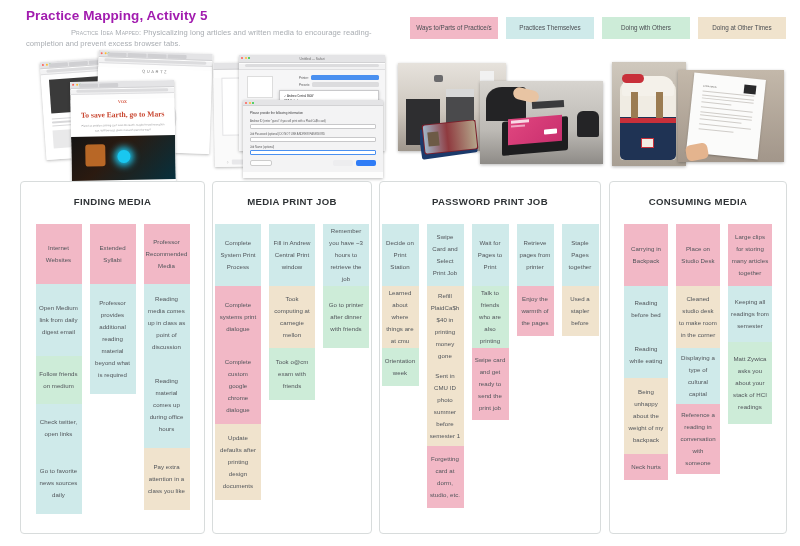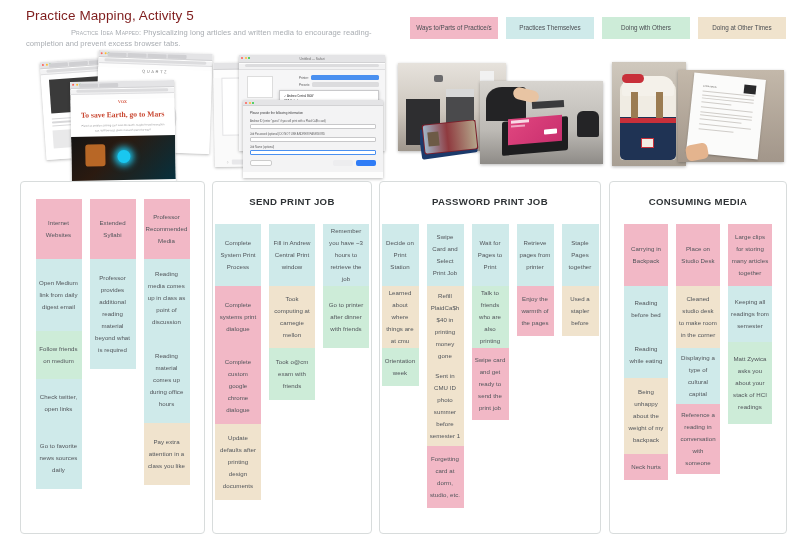--- a/index.html
+++ b/index.html
@@ -7,21 +7,21 @@
     width: 800px; height: 546px;
     background: #ffffff;
     font-family: "Liberation Sans", sans-serif;
     overflow: hidden;
   }
   #root { position: relative; width: 800px; height: 546px; }
 
   
   .hdr { position: absolute; left: 26px; top: 8px; width: 380px; }
   .hdr-title {
-    font-size: 13.5px; font-weight: normal; color: #7f1d1d;
+    font-size: 13.5px; font-weight: bold; color: #a21caf;
     letter-spacing: .1px;
   }
   .hdr-sub {
     margin-top: 4px; font-size: 7.6px; color: #a9adb2;
     line-height: 1.45; letter-spacing: .05px;
   }
   .hdr-sub .sc { font-variant: small-caps; padding-left: 45px; }
 
   
   .legend { position: absolute; right: 14px; top: 17px; display: flex; gap: 8px; }
@@ -294,20 +294,21 @@
         <div style="height:1px;background:#cfccc8;margin:4px 8px;"></div>
         <div style="height:1px;background:#cfccc8;margin:2.4px 8px;width:52%;"></div>
       </div>
       <div style="position:absolute;left:66px;top:15px;width:12px;height:9px;background:#2a2a2c;transform:rotate(6deg);"></div>
       <div style="position:absolute;left:8px;top:74px;width:22px;height:16px;background:#e4b48e;border-radius:5px;transform:rotate(-10deg);"></div>
     </div>
   </div>
 
   <div id="panels">
       <div class="panel" style="left: 20px; top: 181px; width: 185px; height: 353px;">
+        <div class="panel-title">FINDING MEDIA</div>
         <div class="cols">
           <div class="col" style="width: 46px;">
             <div class="note" style="background: rgb(242, 184, 198); height: 60px;">Internet Websites</div>
             <div class="note" style="background: rgb(207, 234, 234); height: 72px;">Open Medium link from daily digest email</div>
             <div class="note" style="background: rgb(205, 236, 216); height: 48px;">Follow friends on medium</div>
             <div class="note" style="background: rgb(207, 234, 234); height: 48px;">Check twitter, open links</div>
             <div class="note" style="background: rgb(207, 234, 234); height: 62px;">Go to favorite news sources daily</div>
           </div>
           <div class="col" style="width: 46px;">
             <div class="note" style="background: rgb(242, 184, 198); height: 60px;">Extended Syllabi</div>
@@ -315,21 +316,21 @@
           </div>
           <div class="col" style="width: 46px;">
             <div class="note" style="background: rgb(242, 184, 198); height: 60px;">Professor Recommended Media</div>
             <div class="note" style="background: rgb(207, 234, 234); height: 78px;">Reading media comes up in class as point of discussion</div>
             <div class="note" style="background: rgb(207, 234, 234); height: 86px;">Reading material comes up during office hours</div>
             <div class="note" style="background: rgb(240, 227, 205); height: 62px;">Pay extra attention in a class you like</div>
           </div>
         </div>
       </div>
       <div class="panel" style="left: 212px; top: 181px; width: 160px; height: 353px;">
-        <div class="panel-title">SEND PRINT JOB</div>
+        <div class="panel-title">MEDIA PRINT JOB</div>
         <div class="cols">
           <div class="col" style="width: 46px;">
             <div class="note" style="background: rgb(207, 234, 234); height: 62px;">Complete System Print Process</div>
             <div class="note" style="background: rgb(242, 184, 198); height: 62px;">Complete systems print dialogue</div>
             <div class="note" style="background: rgb(242, 184, 198); height: 76px;">Complete custom google chrome dialogue</div>
             <div class="note" style="background: rgb(240, 227, 205); height: 76px;">Update defaults after printing design documents</div>
           </div>
           <div class="col" style="width: 46px;">
             <div class="note" style="background: rgb(207, 234, 234); height: 62px;">Fill in Andrew Central Print window</div>
             <div class="note" style="background: rgb(240, 227, 205); height: 62px;">Took computing at carnegie mellon</div>

